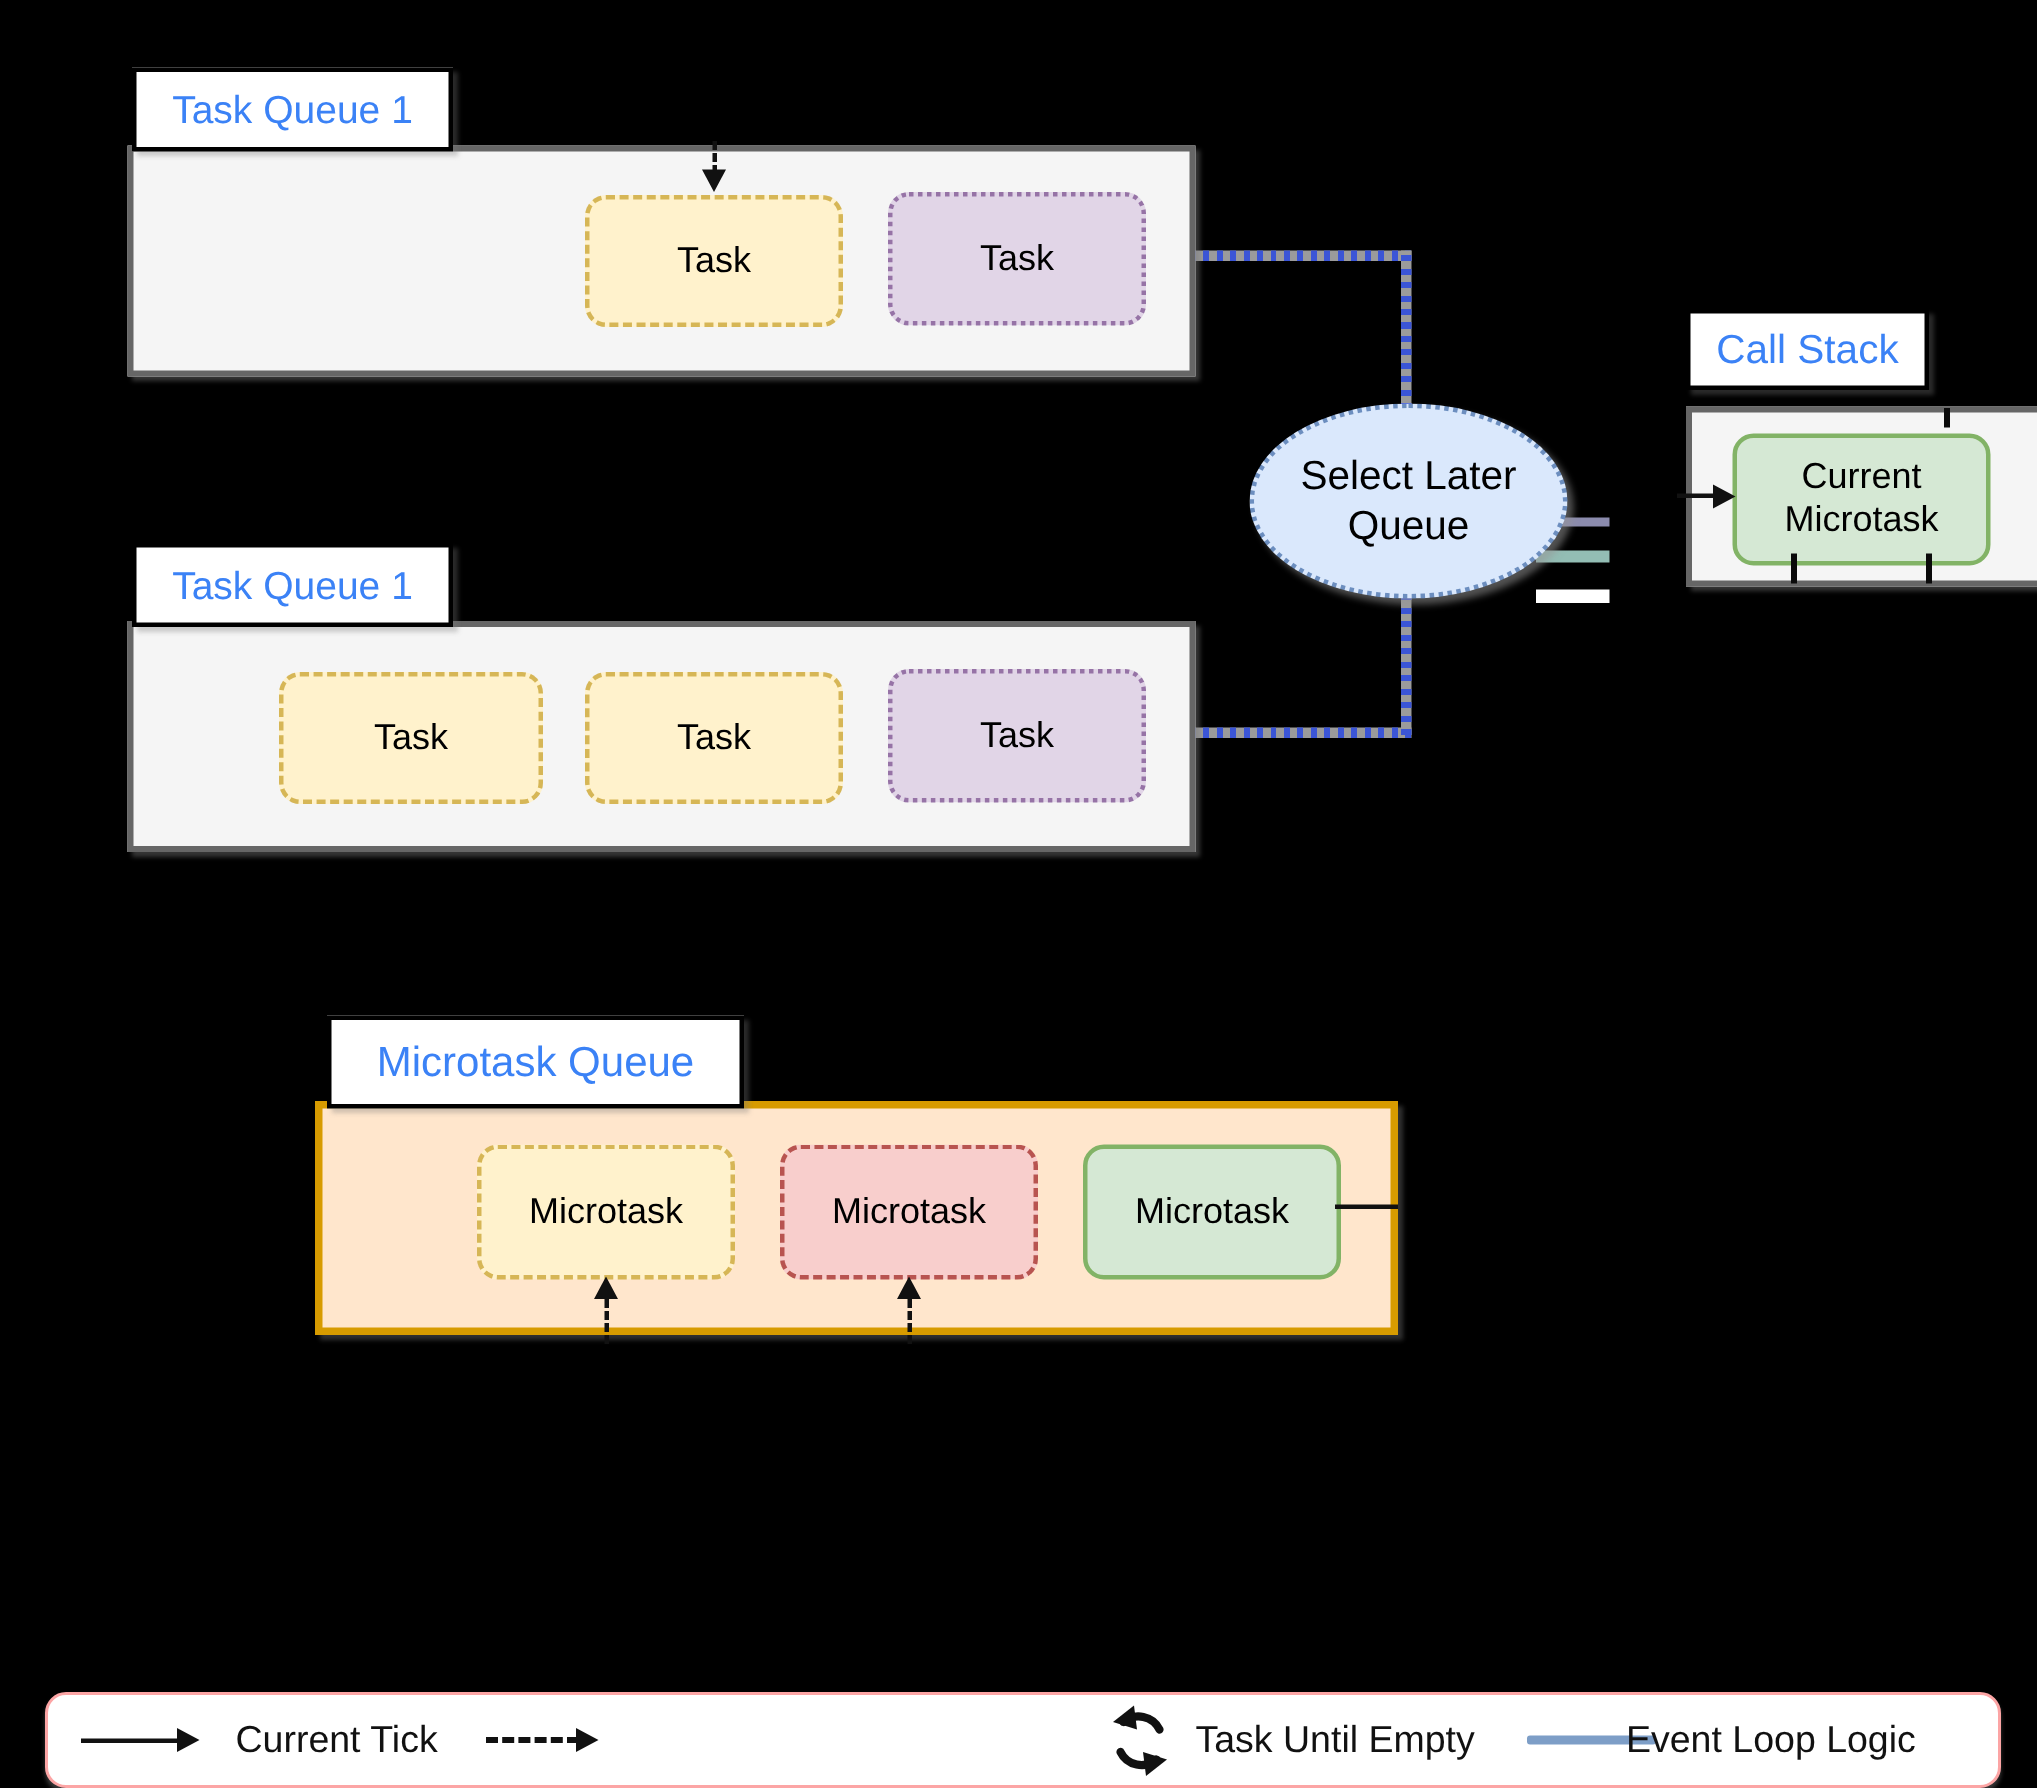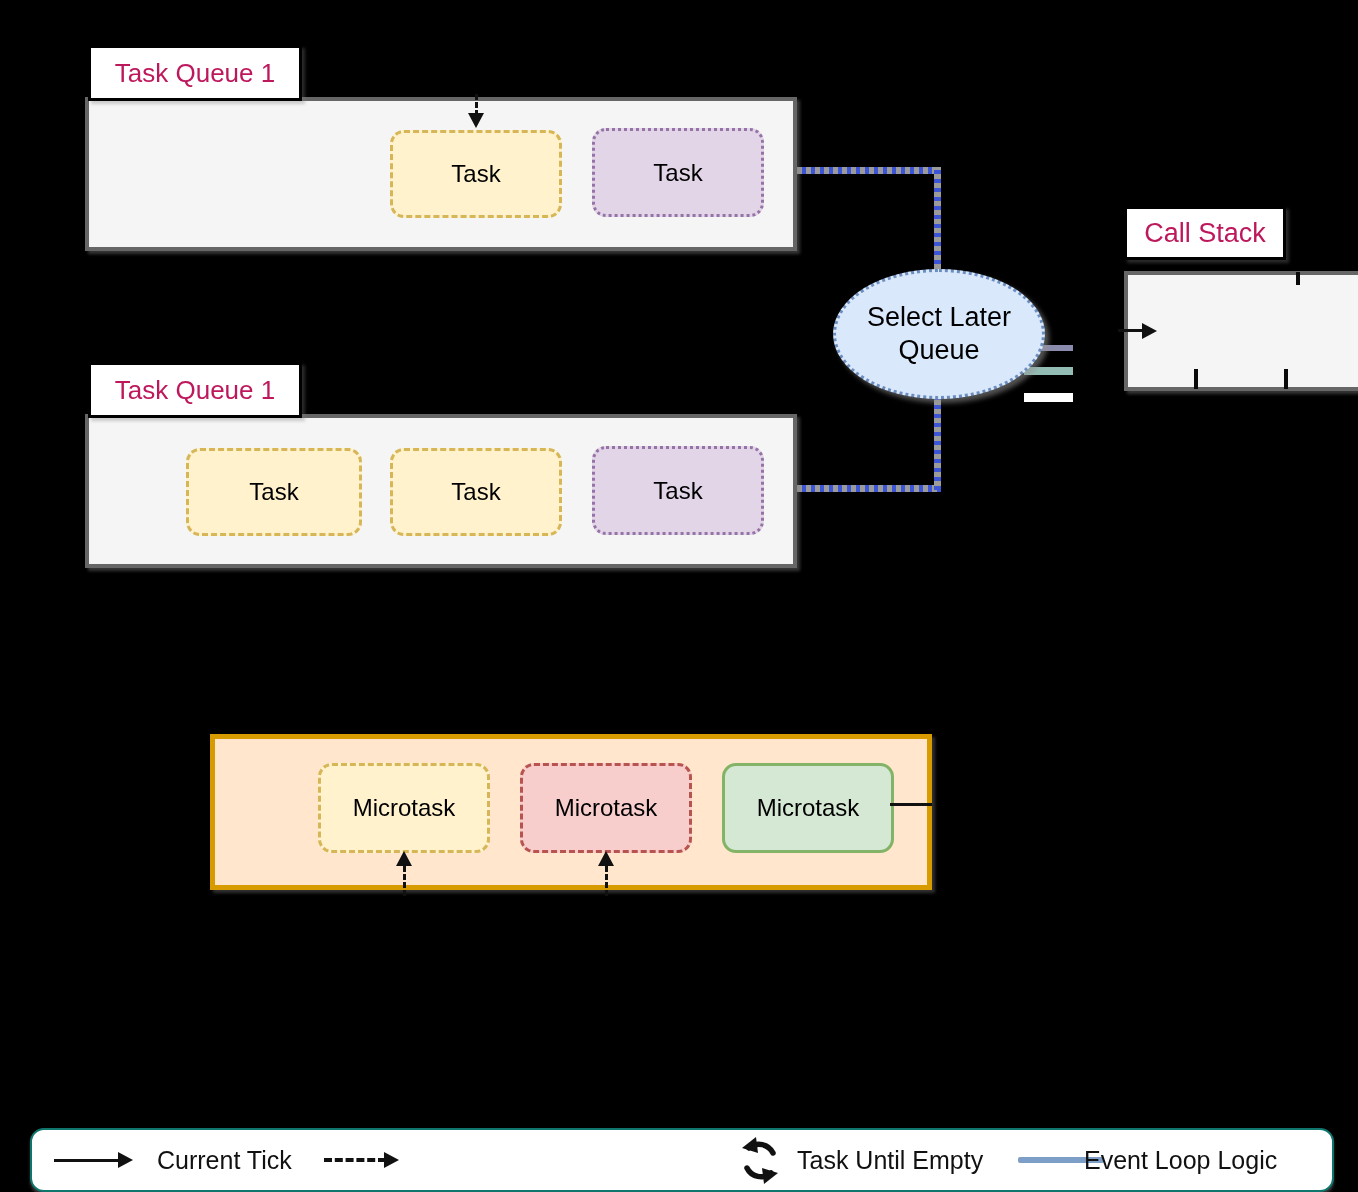--- a/index.html
+++ b/index.html
@@ -3,21 +3,21 @@
 <meta charset="utf-8">
 <style>
   html,body{margin:0;padding:0;background:#000;}
   .canvas{
     position:relative;width:1358px;height:1192px;background:#000;
     font-family:"Liberation Sans", sans-serif;color:#111;overflow:hidden;
   }
   .nodelabel{
     position:absolute;background:#fff;border:3px solid #000;
     display:flex;align-items:center;justify-content:center;
-    font-size:26px;color:#be185d;z-index:6;box-shadow:3px 3px 3px rgba(120,120,120,.35);
+    font-size:26px;color:#3b82f6;z-index:6;box-shadow:3px 3px 3px rgba(120,120,120,.35);
   }
   .queuebox{
     position:absolute;background:#f5f5f5;border:4px solid #666;
     z-index:3;box-shadow:3px 3px 3px rgba(120,120,120,.45);
   }
   .tasknode{
     position:absolute;display:flex;align-items:center;justify-content:center;
     font-size:24px;color:#000;border-radius:14px;z-index:4;
   }
   .task-yellow{background:#fff2cc;border:3.5px dashed #d6b656;}
@@ -49,21 +49,21 @@
   .arrowhead-up{position:absolute;width:0;height:0;z-index:6;
     border-left:8px solid transparent;border-right:8px solid transparent;border-bottom:15px solid #111;}
   .dash-stem-v{position:absolute;width:0;border-left:3px dashed #111;z-index:6;}
   .mtqueue{
     position:absolute;left:210px;top:734px;width:712px;height:146px;
     background:#ffe6cc;border:5px solid #d79b00;z-index:3;
     box-shadow:3px 3px 3px rgba(120,120,120,.4);
   }
   .legend{
     position:absolute;left:30px;top:1128px;width:1300px;height:60px;
-    background:#fff;border:2px solid #0f766e;border-radius:14px;z-index:8;
+    background:#fff;border:2px solid #fca5a5;border-radius:14px;z-index:8;
     box-shadow:0 3px 3px rgba(110,110,110,.5);
   }
   .legend-label{position:absolute;font-size:25px;color:#111;top:16px;white-space:nowrap;}
   .legend-line{position:absolute;background:#111;height:3px;top:29px;}
   .legend-dash{position:absolute;border-top:4px dashed #111;top:28px;}
   .legend-blue{position:absolute;background:#7d9ec7;height:6px;top:27px;border-radius:2px;}
 </style>
 </head>
 <body>
 
@@ -91,28 +91,32 @@
   <div class="stub" style="left:1030px;top:345px;width:43px;height:6px;background:#8b8bad;"></div>
   <div class="stub" style="left:1024px;top:367px;width:49px;height:8px;background:#93bdb4;"></div>
   <div class="stub" style="left:1024px;top:393px;width:49px;height:9px;background:#ffffff;"></div>
 
   <div class="ellipse">
     <div style="width:150px;">Select Later Queue</div>
   </div>
 
   <div class="nodelabel" style="left:1124px;top:206px;width:156px;height:48px;font-size:27px;">Call Stack</div>
   <div class="queuebox" style="left:1124px;top:271px;width:232px;height:112px;"></div>
+  <div class="tasknode task-green" style="left:1155px;top:289px;width:166px;height:82px;text-align:center;line-height:1.2;">
+    <div style="width:130px;">Current Microtask</div>
+  </div>
 
   <div class="blk-line-h" style="left:1118px;top:329px;width:28px;"></div>
   <div class="arrowhead-right" style="left:1142px;top:323px;"></div>
 
   <div class="tick-v" style="left:1296px;top:272px;height:13px;"></div>
   <div class="tick-v" style="left:1194px;top:369px;height:20px;"></div>
   <div class="tick-v" style="left:1284px;top:369px;height:20px;"></div>
 
+  <div class="nodelabel" style="left:218px;top:677px;width:272px;height:56px;font-size:28px;">Microtask Queue</div>
   <div class="mtqueue"></div>
   <div class="tasknode task-yellow" style="left:318px;top:763px;width:166px;height:84px;">Microtask</div>
   <div class="tasknode task-red" style="left:520px;top:763px;width:166px;height:84px;">Microtask</div>
   <div class="tasknode task-green" style="left:722px;top:763px;width:166px;height:84px;">Microtask</div>
 
   <div class="arrowhead-up" style="left:396px;top:851px;"></div>
   <div class="dash-stem-v" style="left:403px;top:866px;height:30px;"></div>
   <div class="arrowhead-up" style="left:598px;top:851px;"></div>
   <div class="dash-stem-v" style="left:605px;top:866px;height:30px;"></div>
 

